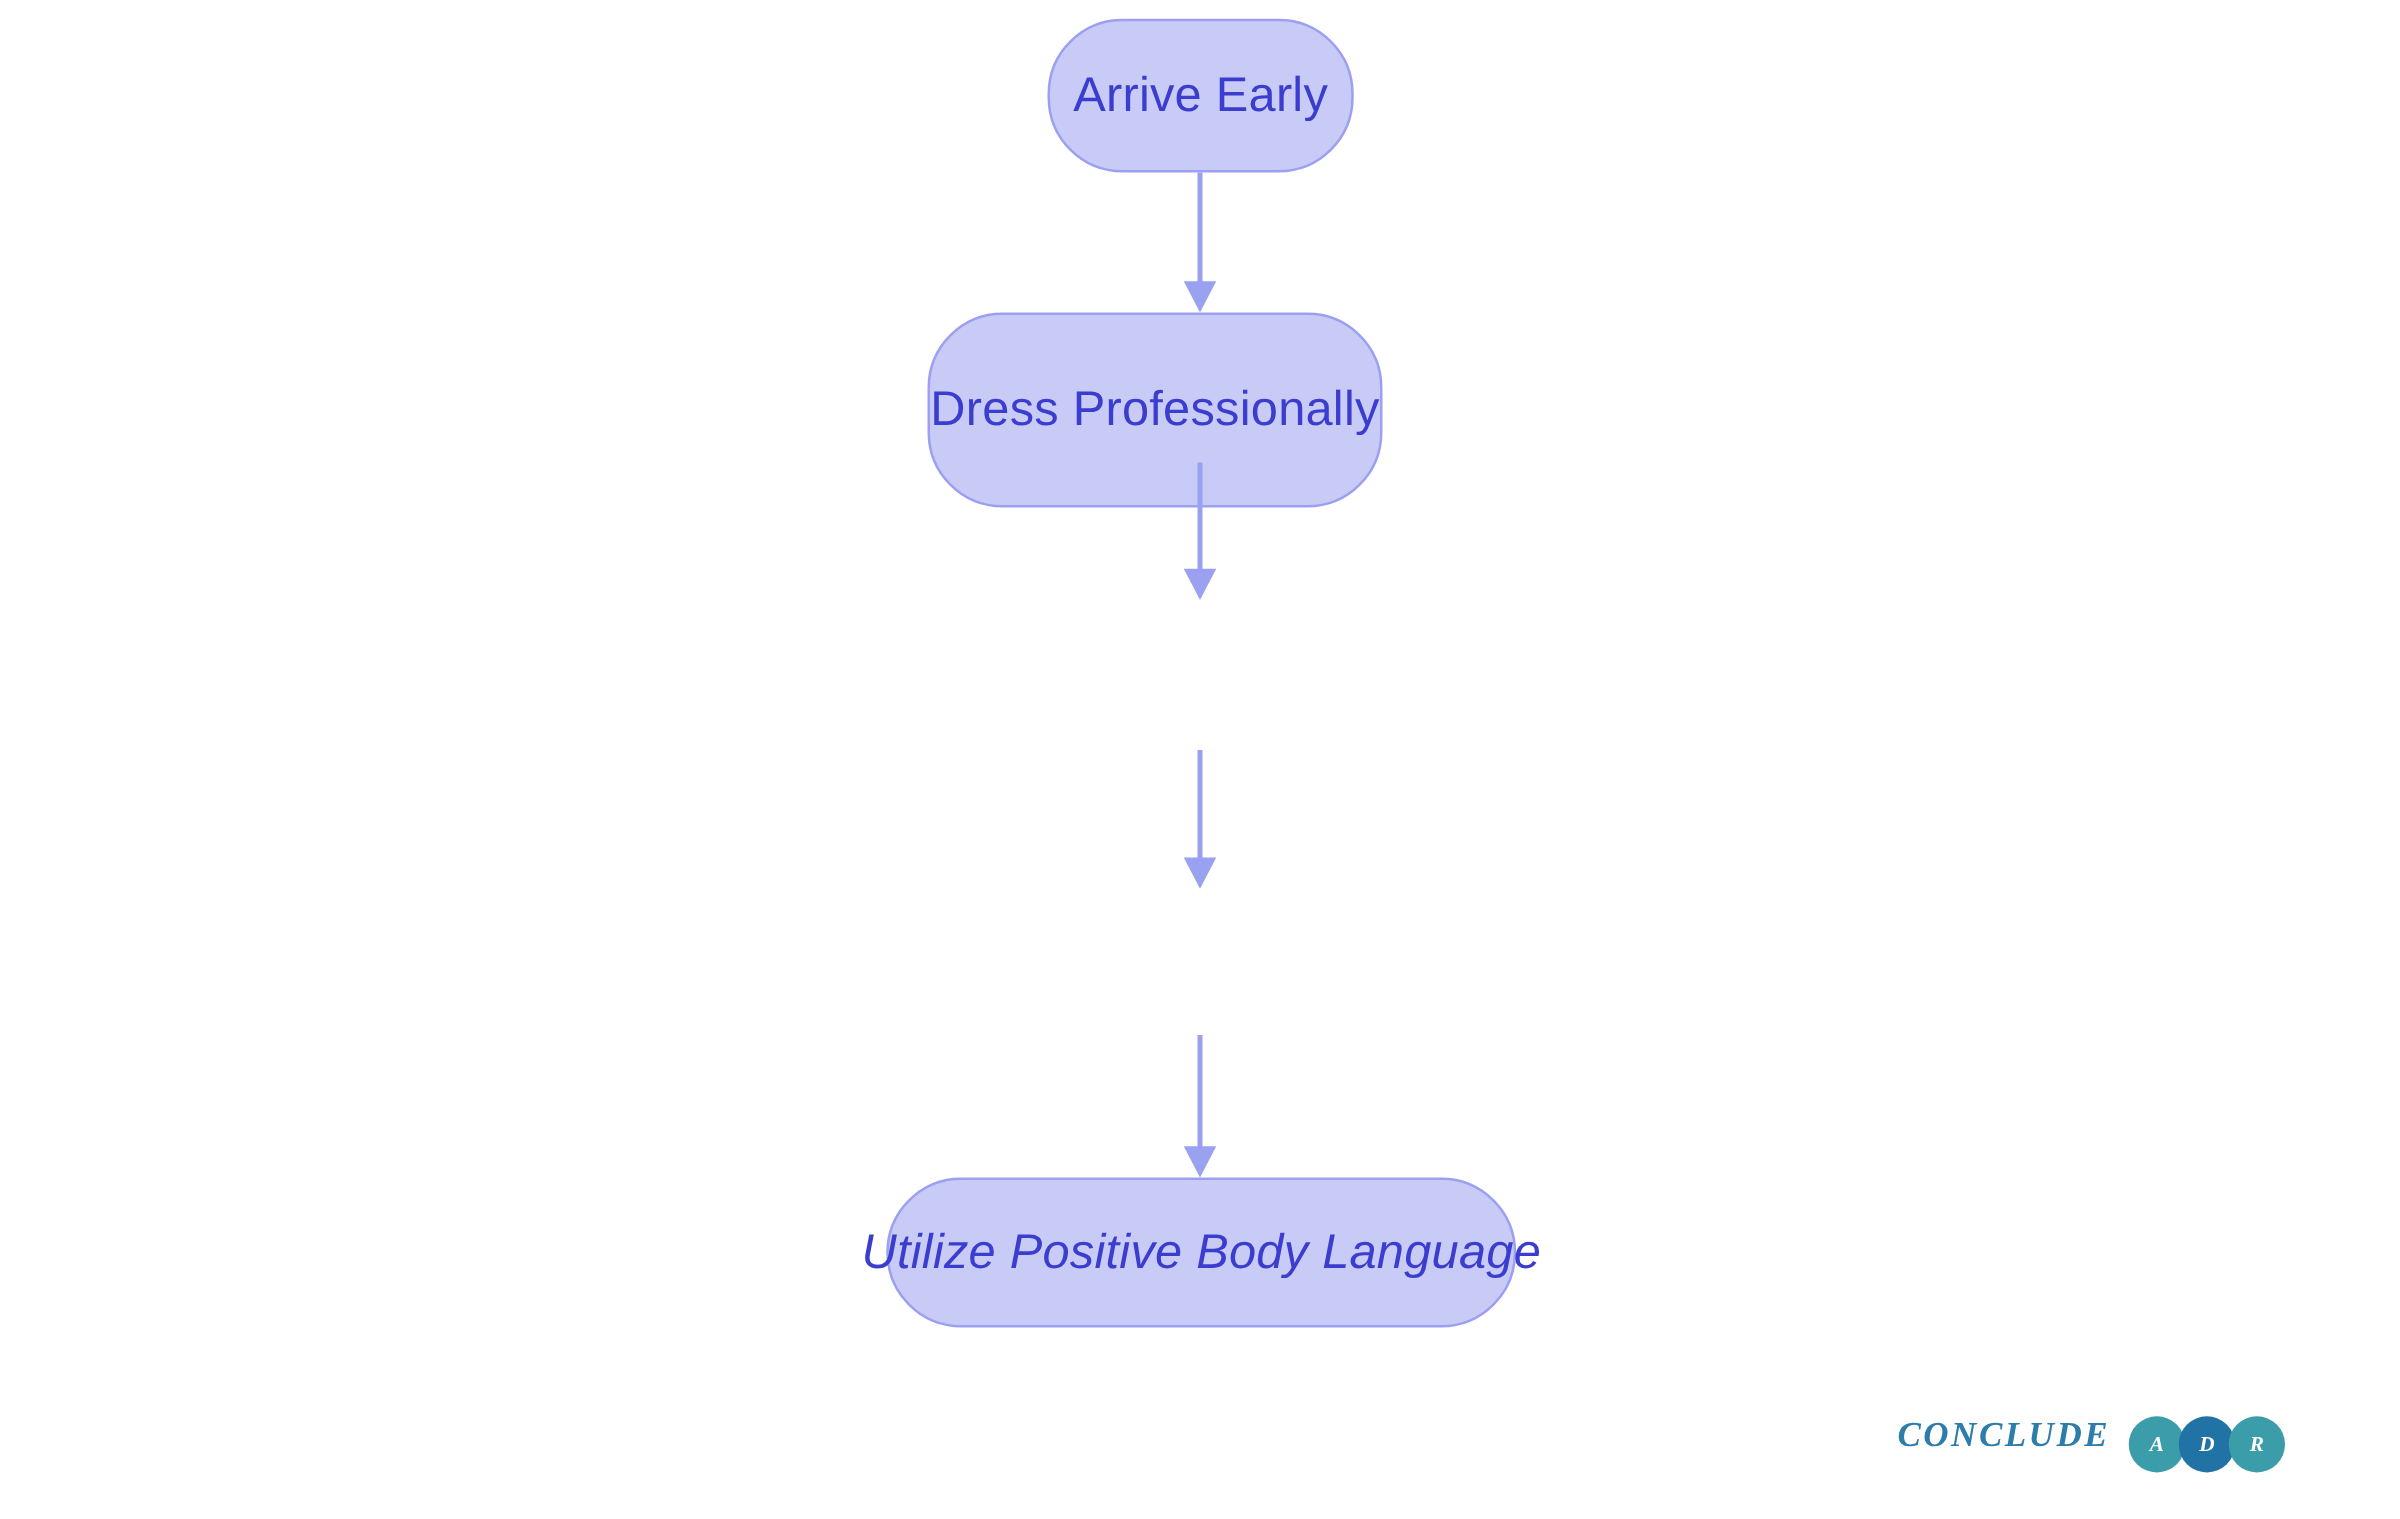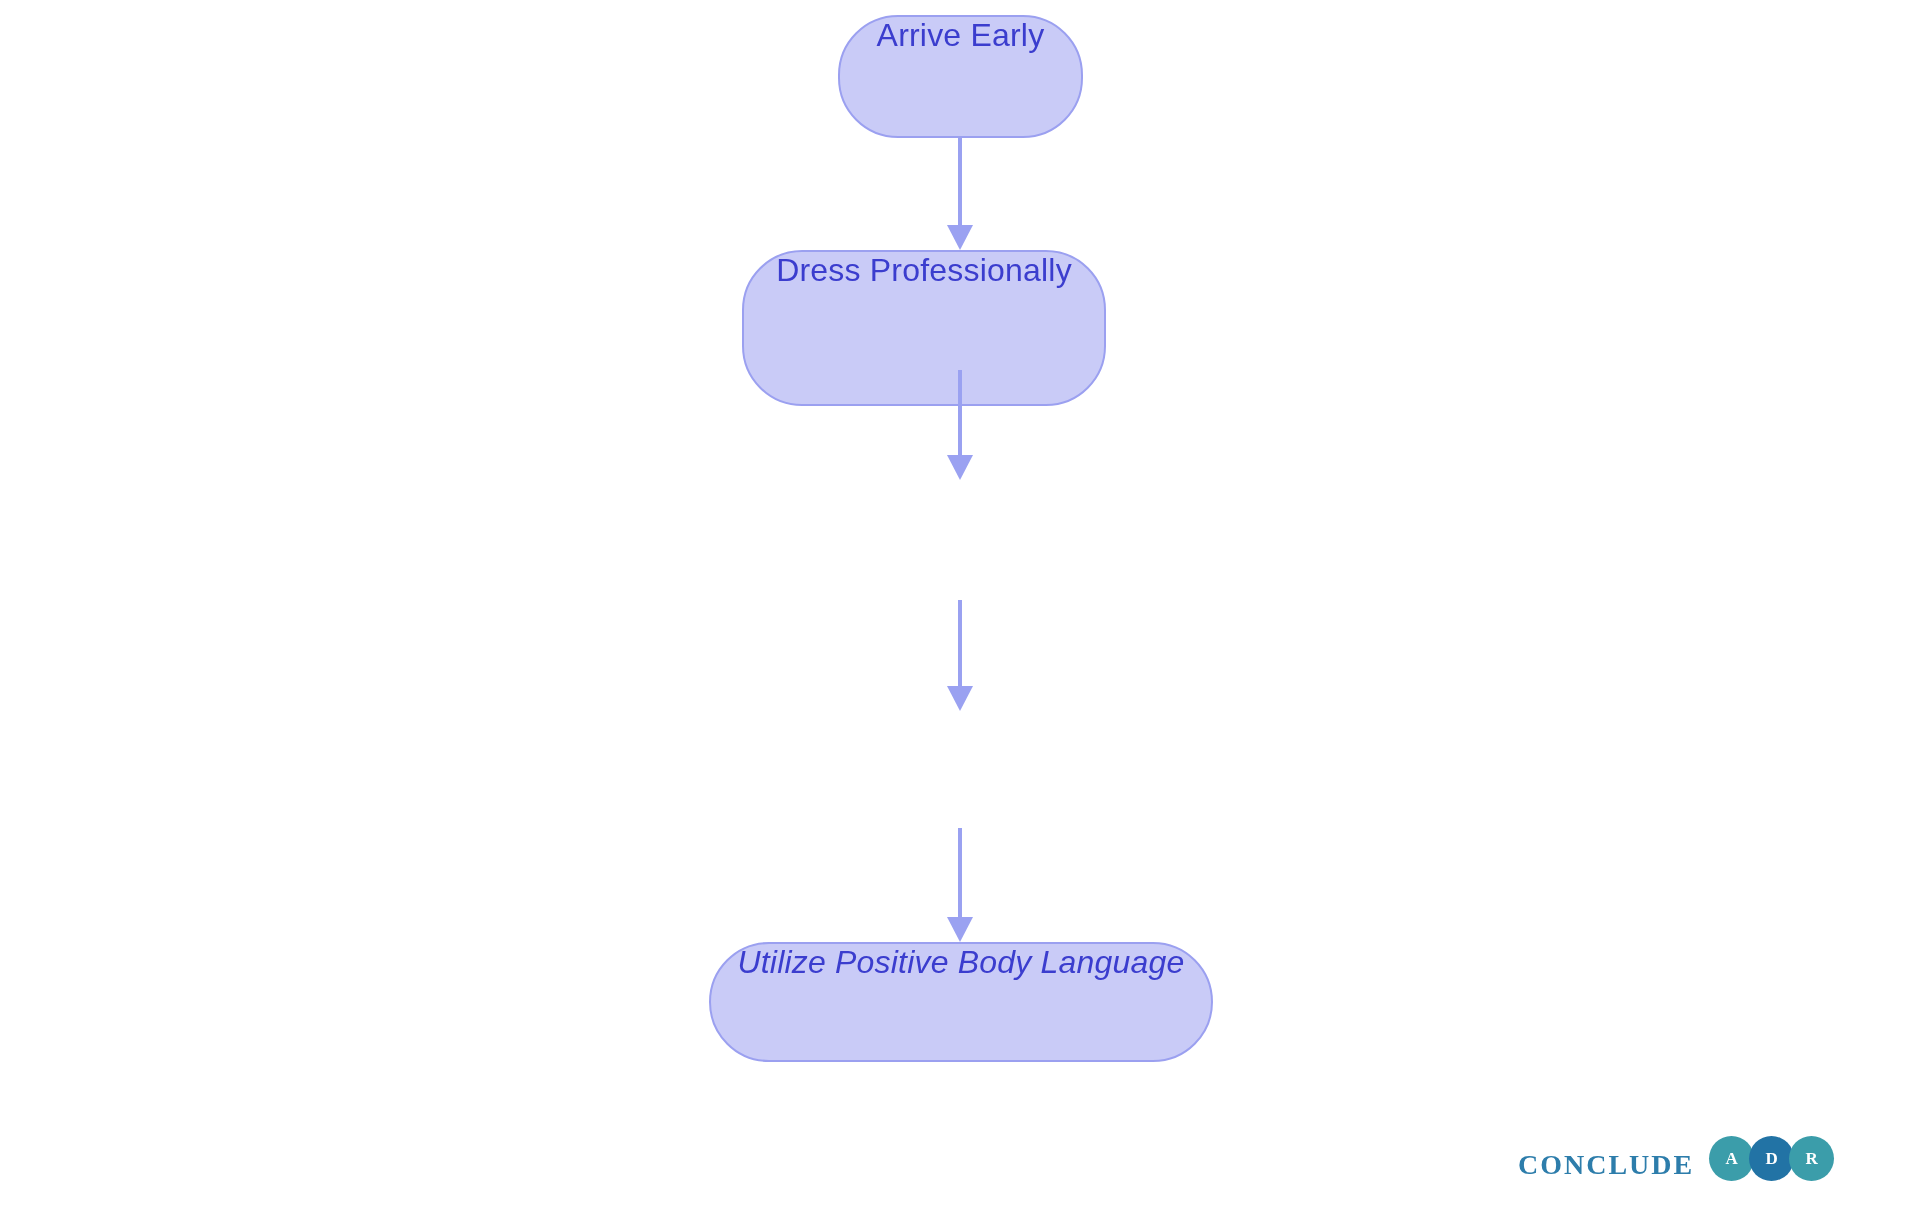--- a/index.html
+++ b/index.html
@@ -19,24 +19,24 @@
     inset: 0;
   }
   
   .node {
     position: absolute;
     box-sizing: border-box;
     background: var(--node_fill, #c9cbf7);
     border: 2px solid var(--node_border, #9ba0f0);
     border-radius: 60px;
     display: flex;
-    align-items: flex-start;
+    align-items: center;
     justify-content: center;
     color: var(--node_text, #3b3dce);
-    font-size: 32px;
+    font-size: 39px;
     letter-spacing: 0.2px;
     white-space: nowrap;
   }
   #node-0 { left: 838px; top: 15px;  width: 245px; height: 123px; }
   #node-1 { left: 742px; top: 250px; width: 364px; height: 156px; }
   #node-2 { left: 727px; top: 480px; width: 471px; height: 120px; }
   #node-3 { left: 805px; top: 711px; width: 307px; height: 117px; }
   #node-4 { left: 709px; top: 942px; width: 504px; height: 120px; font-style: italic; }
 
   
@@ -68,21 +68,22 @@
     border-top: 25px solid var(--arrow, #9aa1f1);
   }
 
   
   .logo {
     position: absolute;
     left: 1518px;
     top: 1133px;
     height: 48px;
     display: flex;
-    align-items: flex-end;
+    align-items: flex-start;
+    font-style: italic;
   }
   .logo-text {
     font-family: "Liberation Serif", serif;
     font-weight: bold;
     font-size: 28px;
     letter-spacing: 2px;
     color: var(--logo_text, #2d7dab);
   }
   .badges {
     display: flex;

